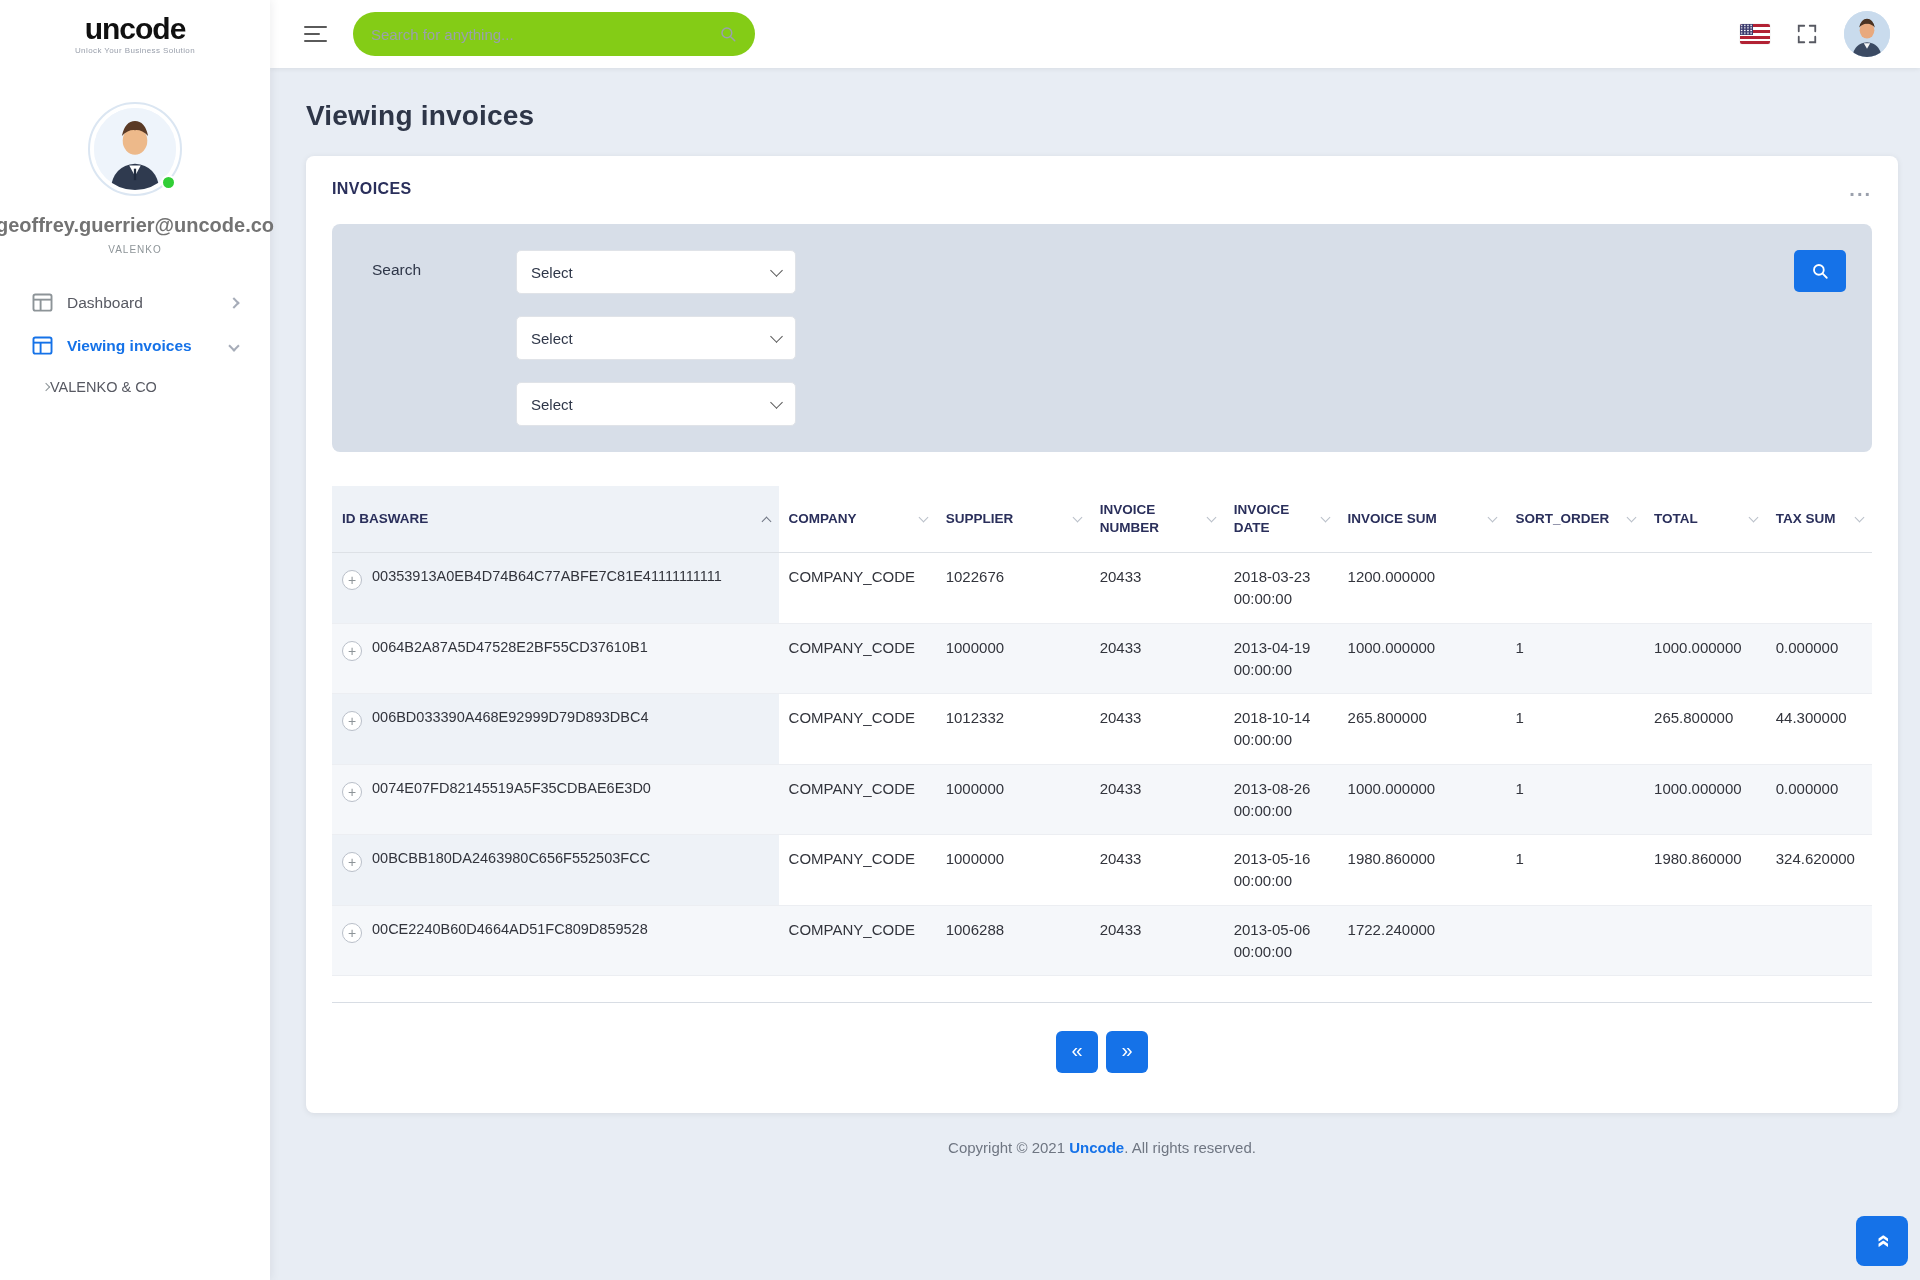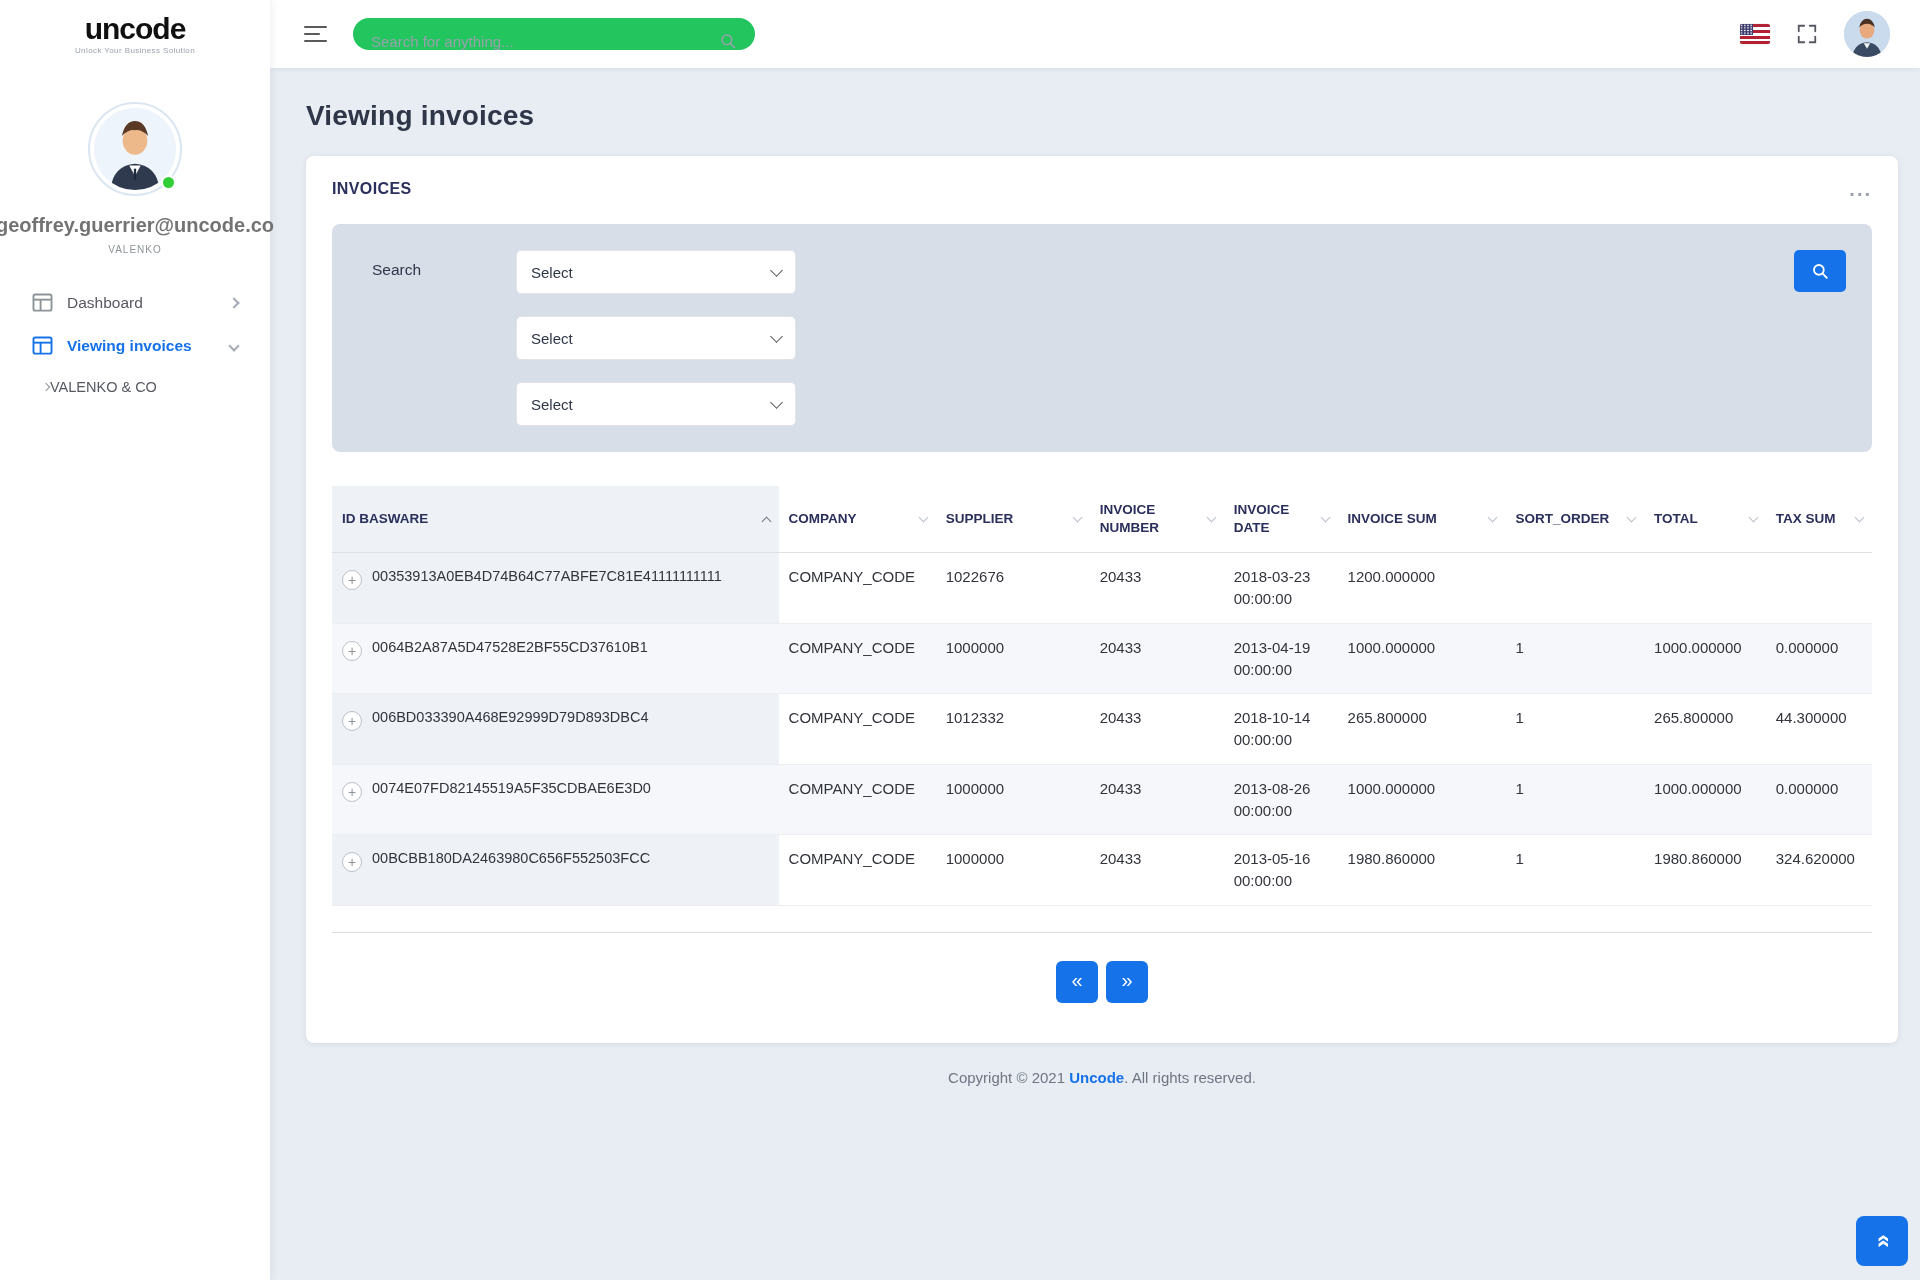--- a/index.html
+++ b/index.html
@@ -69,22 +69,22 @@
     height: 68px; background: #fff; flex: none;
     display: flex; align-items: center; gap: 26px;
     padding: 0 30px 0 34px;
     box-shadow: 0 1px 5px rgba(0,0,0,.07); position: relative; z-index: 2;
   }
   .burger { width: 23px; display: flex; flex-direction: column; gap: 4.5px; cursor: pointer; }
   .burger span { height: 2.5px; background: #5a5a5a; border-radius: 2px; }
   .burger span:nth-child(2) { width: 70%; }
 
   .search-pill {
-    width: 402px; height: 32px; background: #22c55e; border-radius: 22px;
-    display: flex; align-items: flex-end; padding: 0 18px; gap: 10px;
+    width: 402px; height: 44px; background: #84cc16; border-radius: 22px;
+    display: flex; align-items: center; padding: 0 18px; gap: 10px;
   }
   .search-pill input {
     flex: 1; border: none; outline: none; background: transparent;
     font-family: "Liberation Sans", sans-serif; font-size: 15px; color: #4b5160;
   }
   .search-pill input::placeholder { color: #9aa0ac; }
   .icon-svg { display: block; }
 
   .topbar-right { margin-left: auto; display: flex; align-items: center; gap: 26px; }
   .flag {
@@ -383,20 +383,31 @@
               <td class="col-0"><span class="plus-icon">+</span><span>00BCBB180DA2463980C656F552503FCC</span></td>
               <td class="col-1">COMPANY_CODE</td>
               <td class="col-2">1000000</td>
               <td class="col-3">20433</td>
               <td class="col-4">2013-05-16 00:00:00</td>
               <td class="col-5">1980.860000</td>
               <td class="col-6">1</td>
               <td class="col-7">1980.860000</td>
               <td class="col-8">324.620000</td>
             </tr>
+            <tr>
+              <td class="col-0"><span class="plus-icon">+</span><span>00CE2240B60D4664AD51FC809D859528</span></td>
+              <td class="col-1">COMPANY_CODE</td>
+              <td class="col-2">1006288</td>
+              <td class="col-3">20433</td>
+              <td class="col-4">2013-05-06 00:00:00</td>
+              <td class="col-5">1722.240000</td>
+              <td class="col-6"></td>
+              <td class="col-7"></td>
+              <td class="col-8"></td>
+            </tr>
           </tbody>
       </table>
 
       <hr class="table-divider">
 
       <div class="pagination">
         <button class="page-btn">«</button>
         <button class="page-btn">»</button>
       </div>
     </section>

